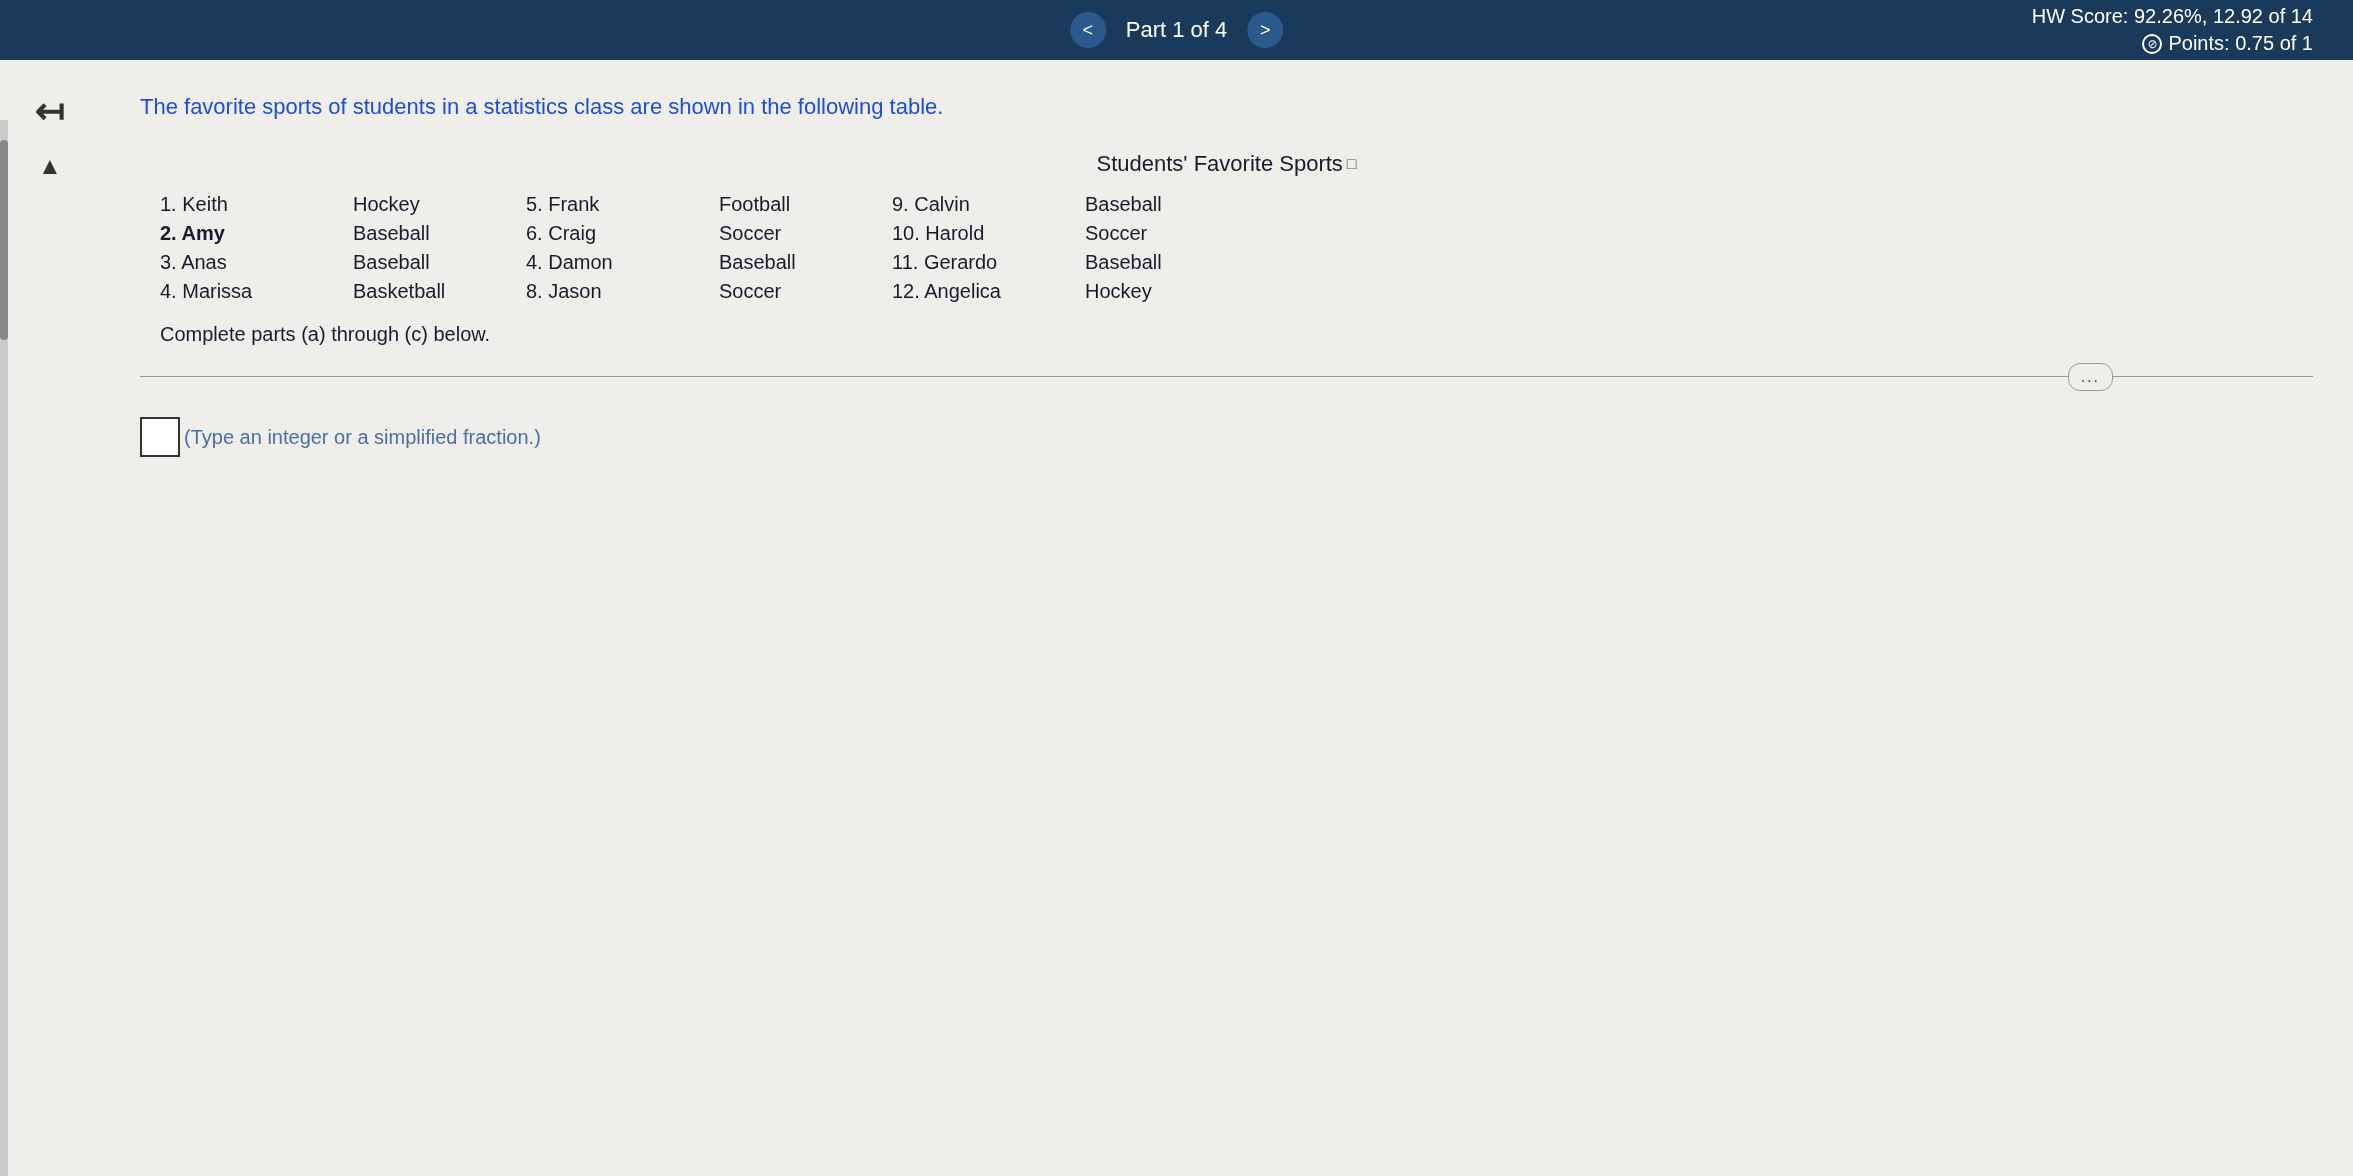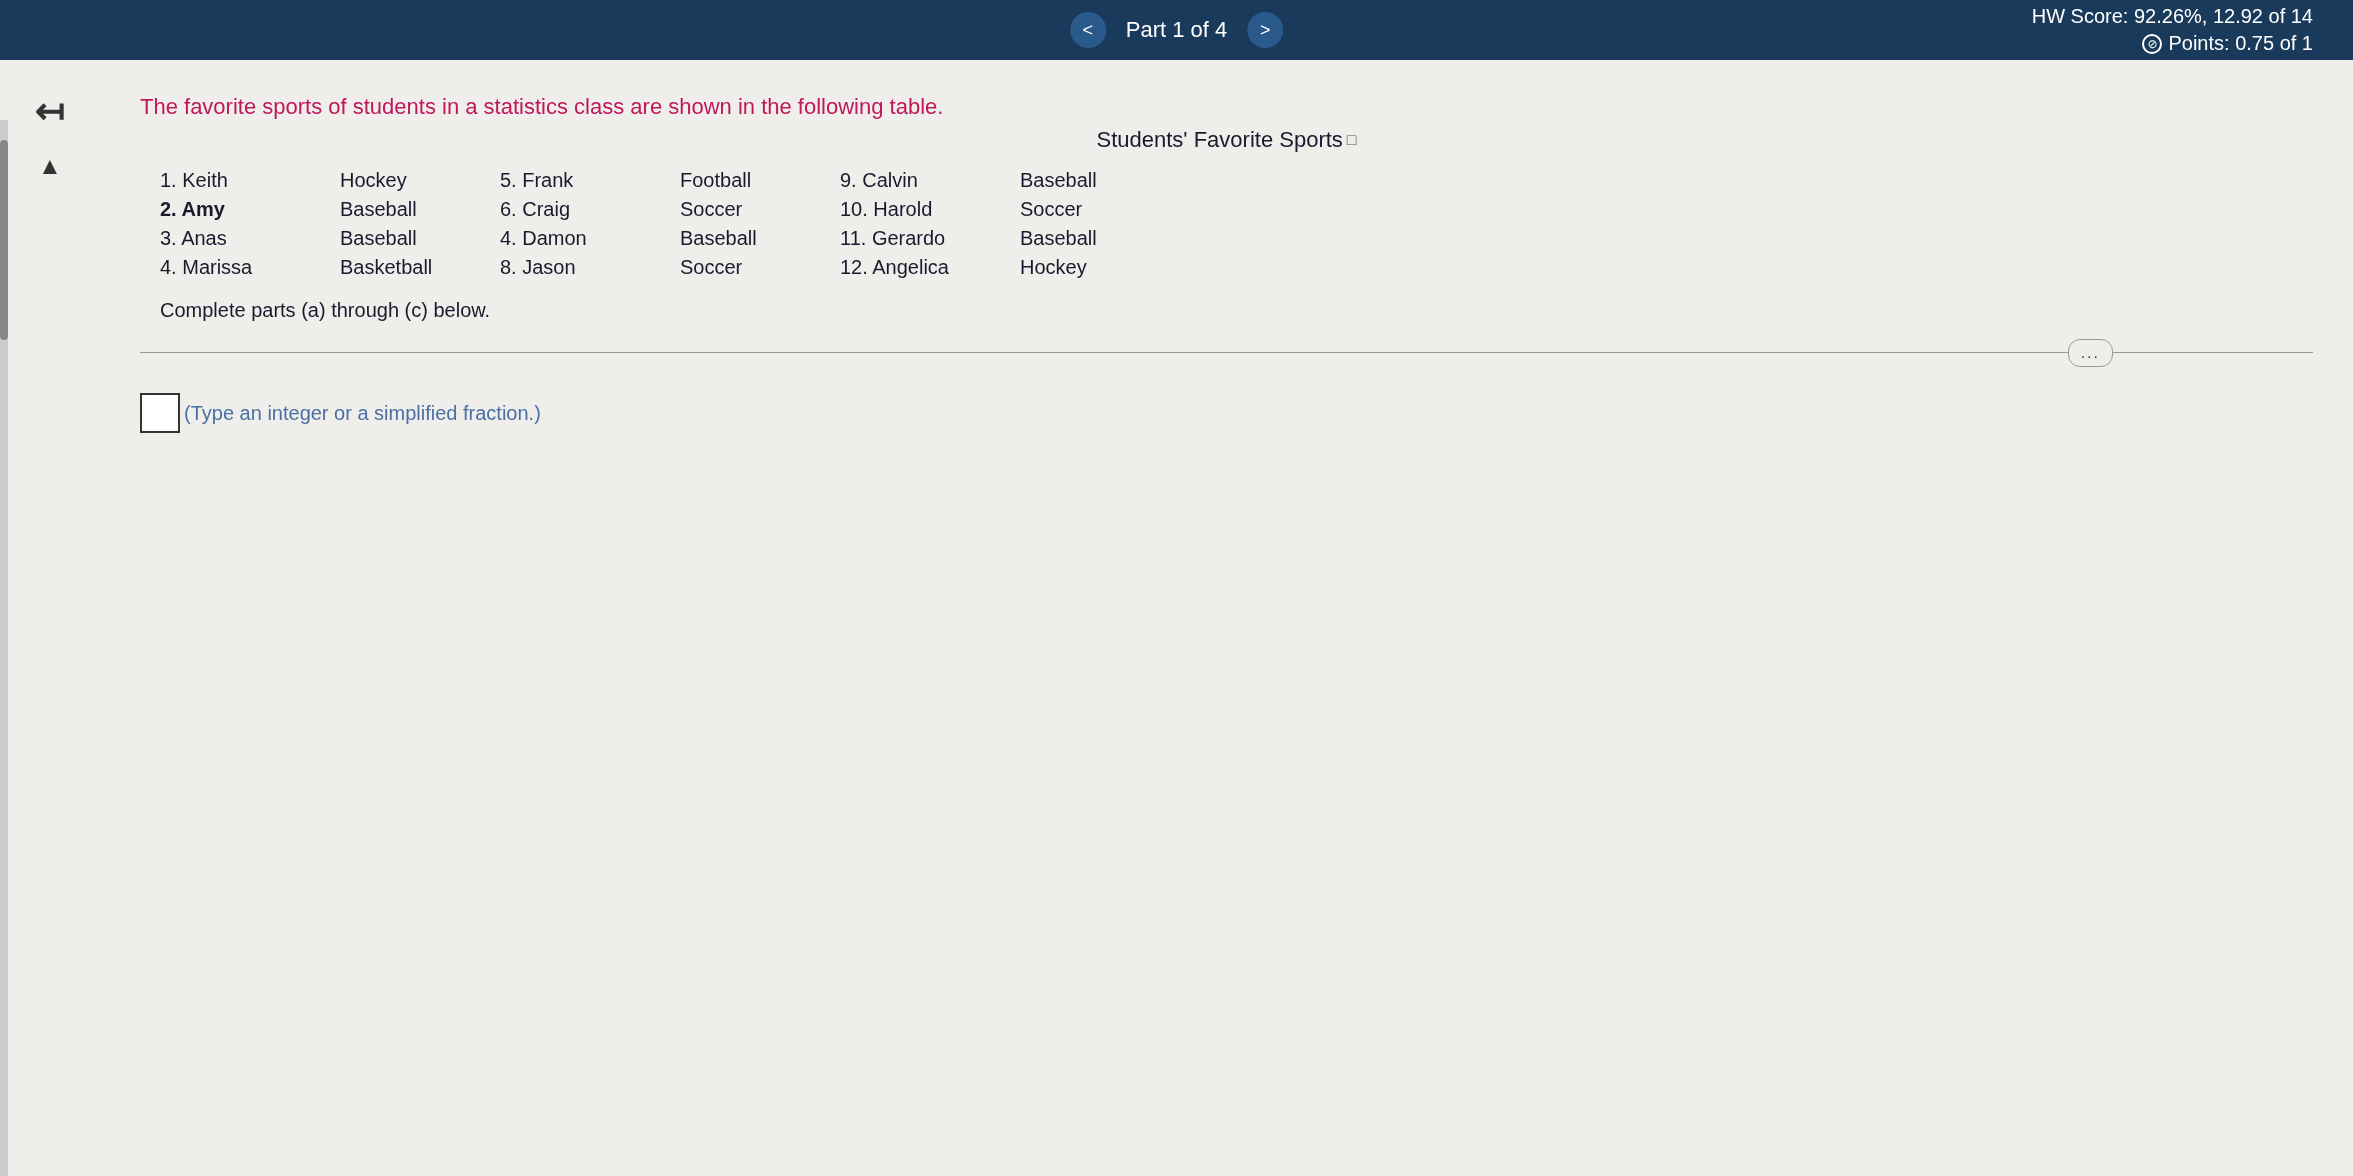--- a/index.html
+++ b/index.html
@@ -117,22 +117,22 @@
     }
 
     
     .content-area {
       flex: 1;
       padding: 30px 40px;
     }
 
     .question-text {
       font-size: 22px;
-      color: #be185d;
-      margin-bottom: 4px;
+      color: #1d4ed8;
+      margin-bottom: 28px;
       line-height: 1.5;
     }
 
     .table-title {
       font-size: 22px;
       color: #1a1a2e;
       text-align: center;
       margin-bottom: 16px;
       display: flex;
       align-items: center;
@@ -147,21 +147,21 @@
     }
 
     
     .students-table {
       margin-bottom: 20px;
       margin-left: 20px;
     }
 
     .table-row {
       display: flex;
-      gap: 0;
+      gap: 13px;
       margin-bottom: 6px;
     }
 
     .student-num {
       font-size: 20px;
       color: #1a1a2e;
       width: 180px;
       font-weight: normal;
     }
 

